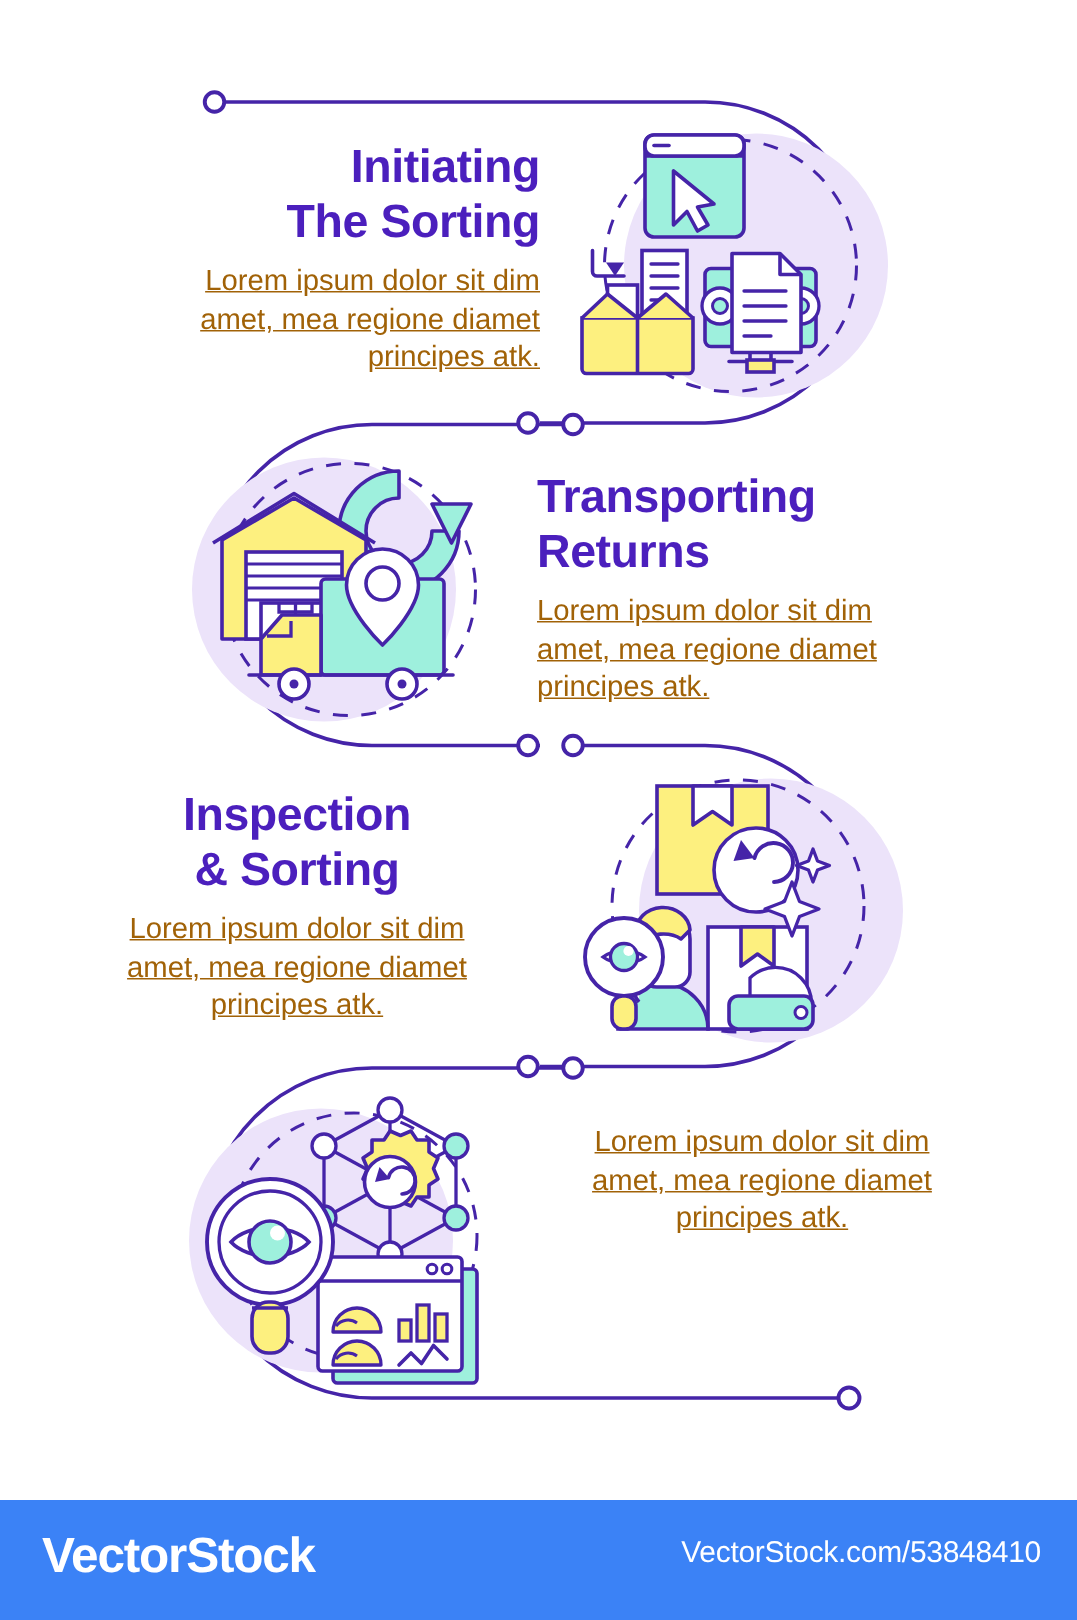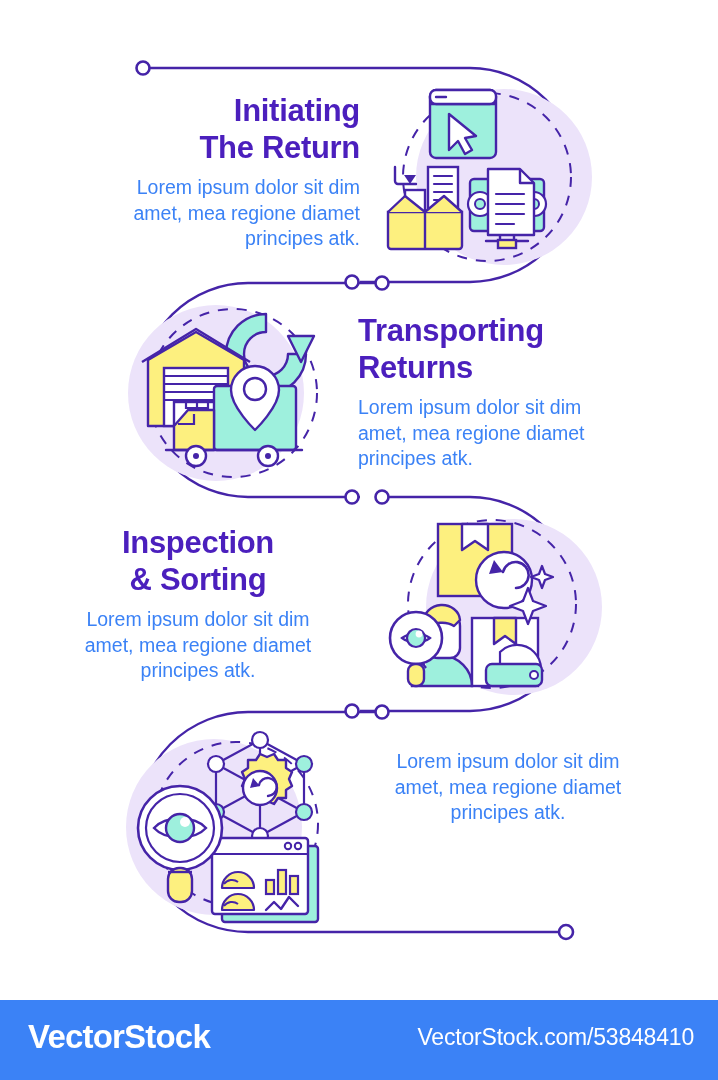--- a/index.html
+++ b/index.html
@@ -22,44 +22,45 @@
 
   .heading {
     color:#4b1fbd;
     font-size:31px;
     line-height:37px;
     font-weight:bold;
     letter-spacing:-0.3px;
     white-space:pre-line;
   }
   .body-text {
-    color:#3b82f6;
+    color:#a16207;
     font-size:19.5px;
     line-height:25.5px;
     margin-top:9px;
     white-space:pre-line;
+    text-decoration:underline;
   }
 
   .icon-wrap { position:absolute; width:230px; height:230px; }
   .icon-wrap svg { width:100%; height:100%; display:block; }
 
   
   #footer {
     position:absolute; left:0; top:1000px; width:718px; height:96px;
     background:#3b82f6;
   }
   #footer .vs-logo {
     position:absolute; left:28px; top:18px;
     color:#ffffff; font-size:33px; font-weight:bold;
     letter-spacing:-0.8px;
     font-family:"Liberation Sans", sans-serif;
   }
   #footer .vs-url {
     position:absolute; right:24px; top:24px;
-    color:#ffffff; font-size:23px;
+    color:#ffffff; font-size:20px;
     letter-spacing:-0.2px;
     font-family:"Liberation Sans", sans-serif;
   }
   #topgap { position:absolute; left:0; top:990px; width:718px; height:10px; background:#ffffff; }
 </style>
 </head>
 <body>
 
 <div id="infographic">
 
@@ -83,21 +84,21 @@
       <circle cx="382" cy="497" r="6.5"></circle>
       <circle cx="352" cy="711" r="6.5"></circle>
       <circle cx="382" cy="712" r="6.5"></circle>
       <circle cx="566" cy="932" r="7"></circle>
     </g>
   </svg>
 
   <div class="step">
     <div class="txt right-align" style="left:60px; top:92px;">
       <div class="heading">Initiating
-The Return</div>
+The Sorting</div>
       <div class="body-text">Lorem ipsum dolor sit dim
 amet, mea regione diamet
 principes atk.</div>
     </div>
 
     <div class="icon-wrap" style="left:372px; top:62px;">
       <svg viewBox="0 0 230 230">
         <circle cx="132" cy="115" r="88" fill="#ece3fa"></circle>
         <circle cx="115" cy="115" r="84" fill="none" stroke="#4524a8" stroke-width="2" stroke-dasharray="10 9"></circle>
 

